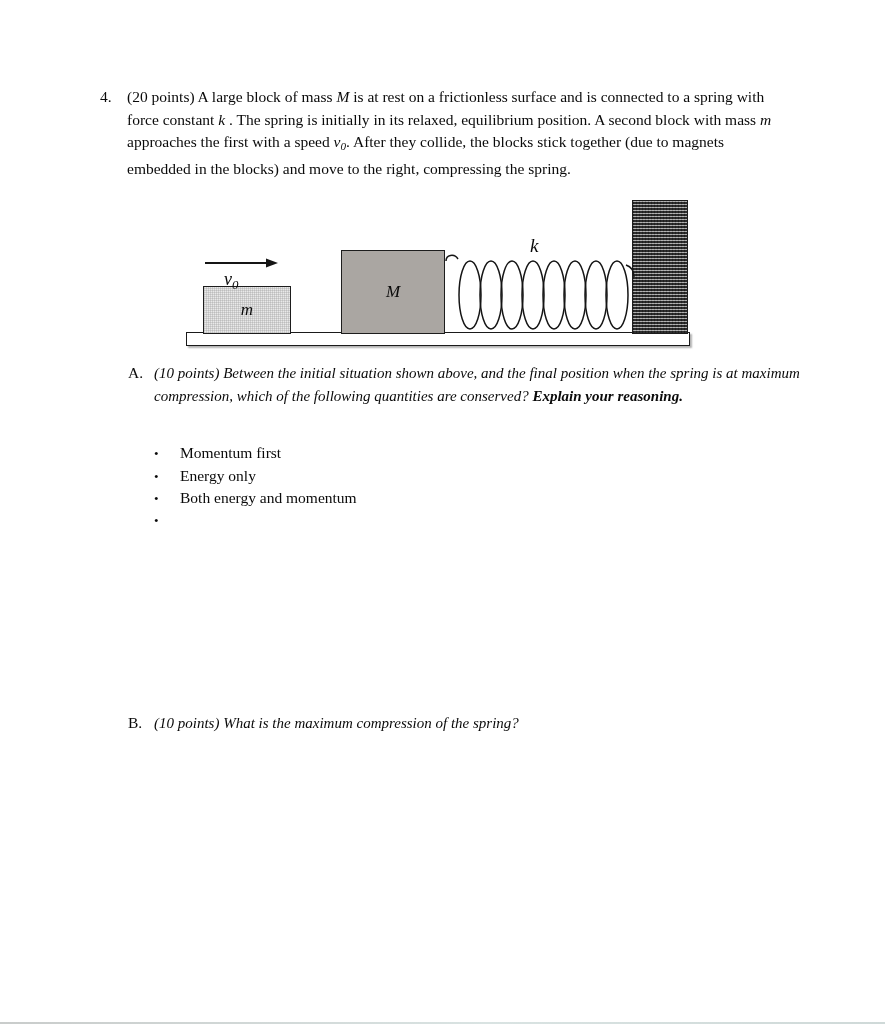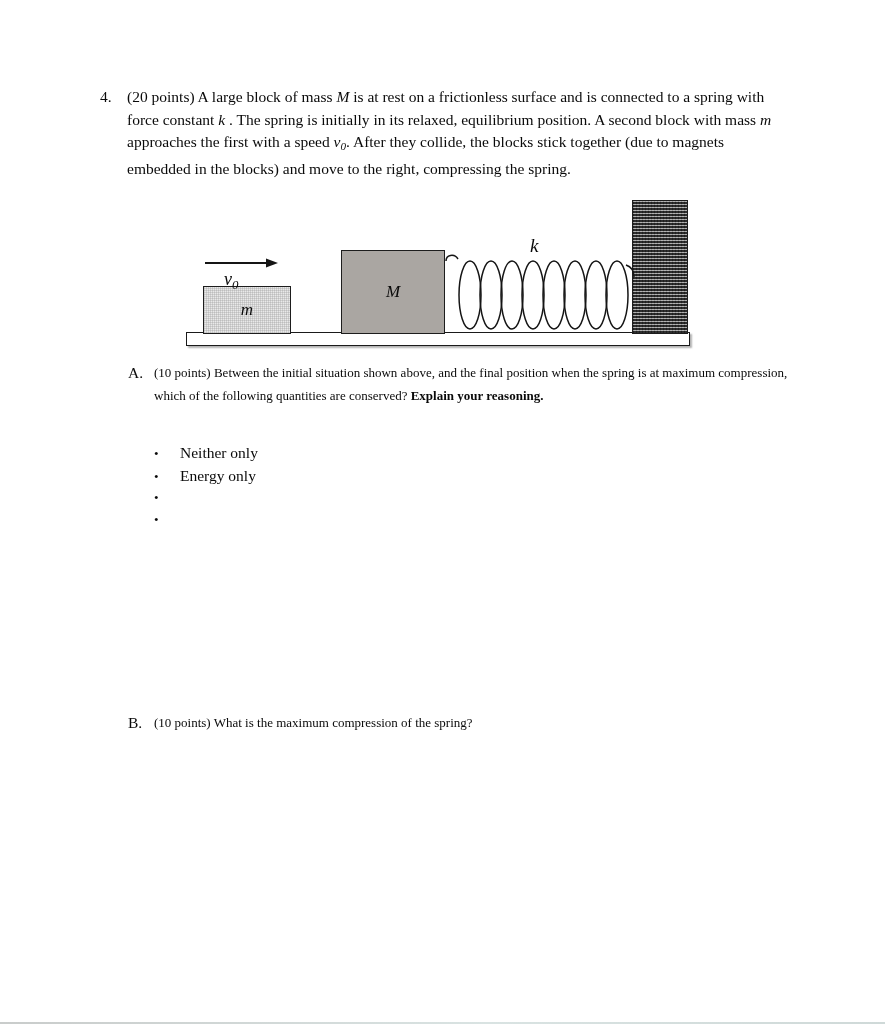--- a/index.html
+++ b/index.html
@@ -187,22 +187,23 @@
 
   .part-letter {
     width: 26px;
     flex: none;
     font-size: 15.5px;
     line-height: 22.6px;
   }
 
   .part-body {
     flex: 1;
-    font-size: 13px;
+    font-size: 15px;
     line-height: 22.6px;
+    font-style: italic;
   }
 
   .part-body p { margin: 0; }
 
   .bold { font-weight: bold; }
 
   .choices {
     position: absolute;
     left: 150px;
     top: 442px;
@@ -303,28 +304,29 @@
     <div class="part-body">
       <p>
         <span>(10 points)</span><span> Between the initial situation shown above, and the final position when the spring is at maximum compression, which of the following quantities are conserved? </span><span class="bold">Explain your reasoning.</span>
       </p>
     </div>
   </div>
 
   <ul class="choices">
     <li class="choice">
       <span class="choice-bullet">•</span>
-      <span class="choice-label">Neither only</span>
+      <span class="choice-label">Momentum first</span>
     </li>
     <li class="choice">
       <span class="choice-bullet">•</span>
       <span class="choice-label">Energy only</span>
     </li>
     <li class="choice">
       <span class="choice-bullet">•</span>
+      <span class="choice-label">Both energy and momentum</span>
     </li>
     <li class="choice">
       <span class="choice-bullet">•</span>
     </li>
   </ul>
 
   <div class="answer-space"></div>
 
   <div class="part part-b">
     <div class="part-letter">B.</div>

